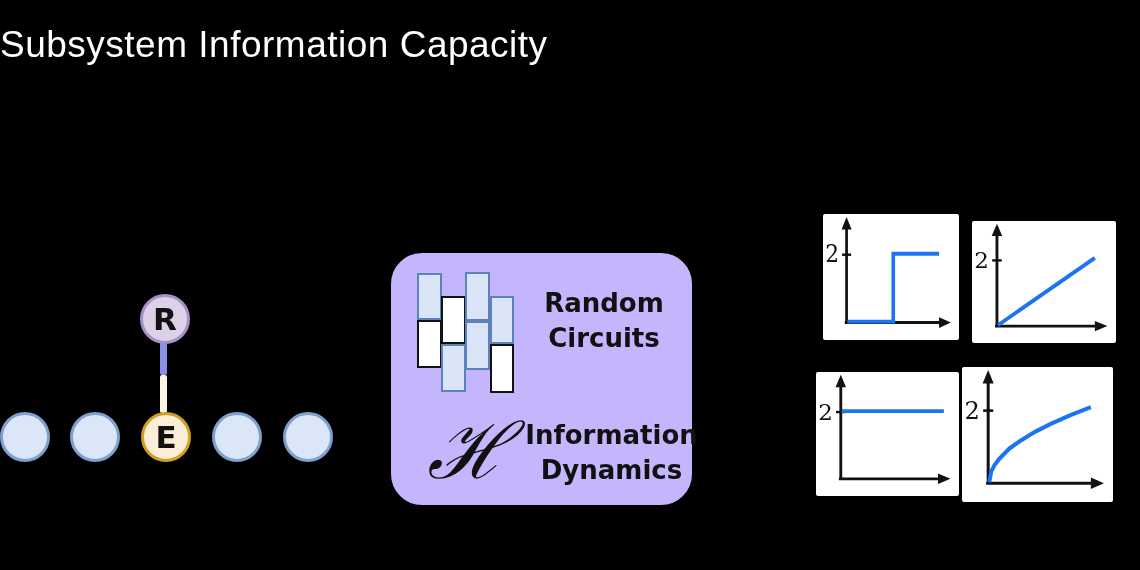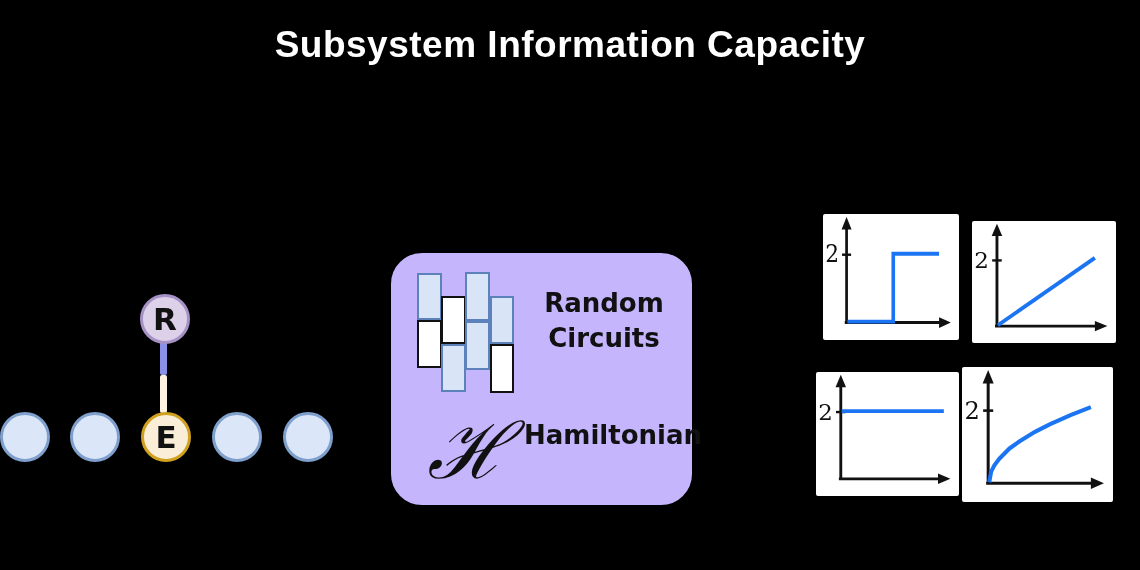--- a/index.html
+++ b/index.html
@@ -2,22 +2,22 @@
 <html><head>
 <meta charset="utf-8">
 <style>
   html,body{margin:0;padding:0;}
   body{
     width:1140px;height:570px;position:relative;overflow:hidden;
     background:#000;font-family:"DejaVu Sans","Liberation Sans",sans-serif;
   }
   
   .title{
-    position:absolute;left:0;top:24px;width:1140px;text-align:center;
-    color:#fff;font-size:37px;font-weight:700;letter-spacing:.5px;
+    position:absolute;left:0;top:24px;width:1140px;text-align:left;
+    color:#fff;font-size:37px;font-weight:400;letter-spacing:.5px;
     font-family:"Liberation Sans",sans-serif;
   }
   
   .site{
     position:absolute;width:44px;height:44px;border-radius:50%;
     box-sizing:content-box;border:3px solid;
     display:flex;align-items:center;justify-content:center;
   }
   .site.plain{background:#dbe7f8;border-color:#7f9fcc;}
   .site.env{background:#fbeed8;border-color:#d0a01f;}
@@ -90,21 +90,22 @@
       <div class="gate blue" style="left: 74px; top: 68px; width: 25px; height: 49px;"></div>
       <div class="gate blue" style="left: 99px; top: 43px; width: 24px; height: 48px;"></div>
       <div class="gate white" style="left: 99px; top: 91px; width: 24px; height: 49px;"></div>
     </div>
   <div class="box-label rc-label">
     <div>Random</div>
     <div>Circuits</div>
   </div>
   <div class="h-symbol">ℋ</div>
   <div class="box-label hd-label">
-    <div>Hamiltonian</div>
+    <div>Information</div>
+    <div>Dynamics</div>
   </div>
 </div>
 
 <div class="plot-card p1">
     <svg viewBox="0 0 150 130" preserveAspectRatio="none">
       <line x1="26" y1="112" x2="26" y2="14" stroke="#111111" stroke-width="3"></line>
       <polygon points="26,3 20.5,16 31.5,16" fill="#111111"></polygon>
       <line x1="24" y1="112" x2="132" y2="112" stroke="#111111" stroke-width="3"></line>
       <polygon points="141,112 128,106.5 128,117.5" fill="#111111"></polygon>
       <line x1="21" y1="42" x2="31" y2="42" stroke="#111111" stroke-width="2.5"></line>

